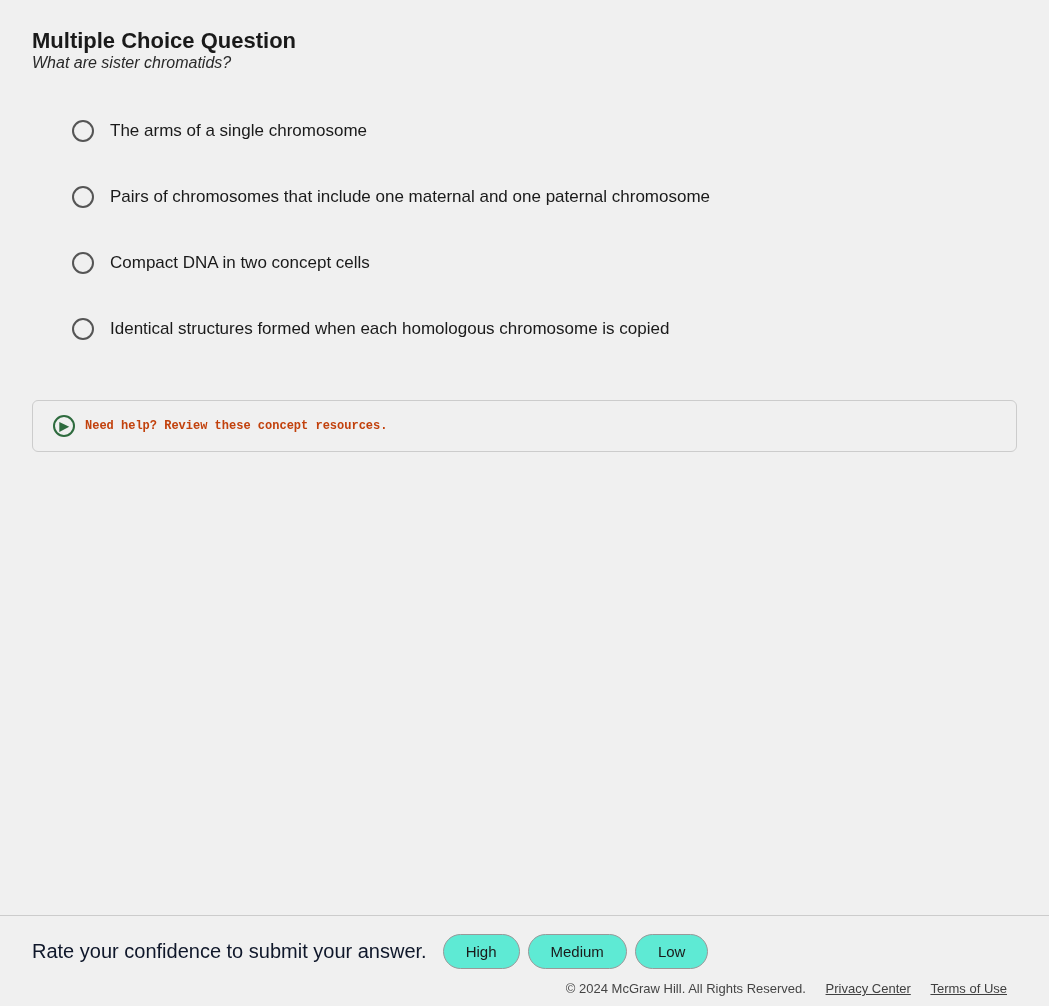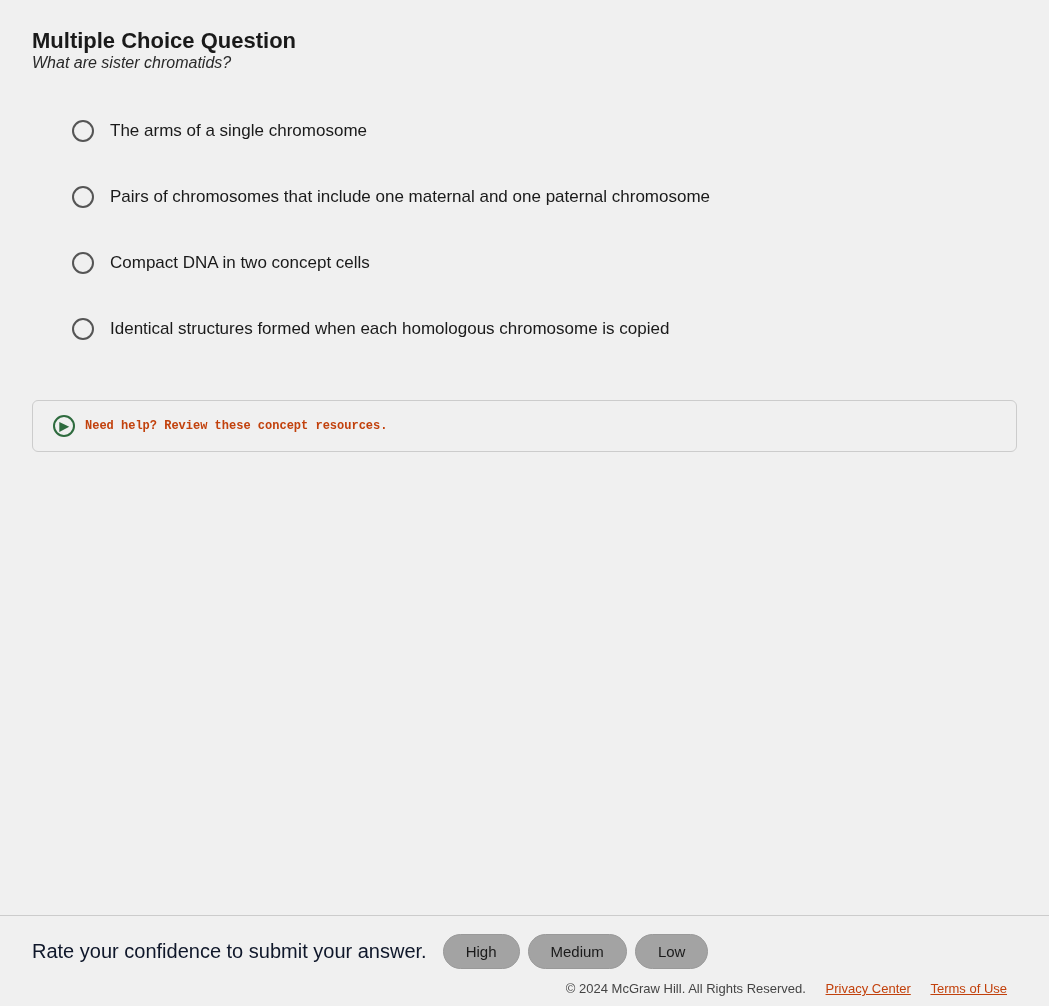--- a/index.html
+++ b/index.html
@@ -136,39 +136,39 @@
 
     .confidence-buttons {
       display: flex;
       gap: 8px;
     }
 
     .confidence-btn {
       padding: 8px 22px;
       border: 1.5px solid #999;
       border-radius: 20px;
-      background-color: #a3a3a3;
+      background-color: #5eead4;
       font-size: 15px;
       color: #1a1a1a;
       cursor: pointer;
       font-family: inherit;
     }
 
     .copyright-row {
       display: flex;
       justify-content: flex-end;
       align-items: center;
       gap: 4px;
       font-size: 13px;
       color: #444;
       padding-right: 10px;
     }
 
     .copyright-row a {
-      color: #c2410c;
+      color: #404040;
       text-decoration: underline;
       cursor: pointer;
     }
 
     .copyright-row .separator {
       margin: 0 4px;
     }
   </style>
 </head>
 <body>

